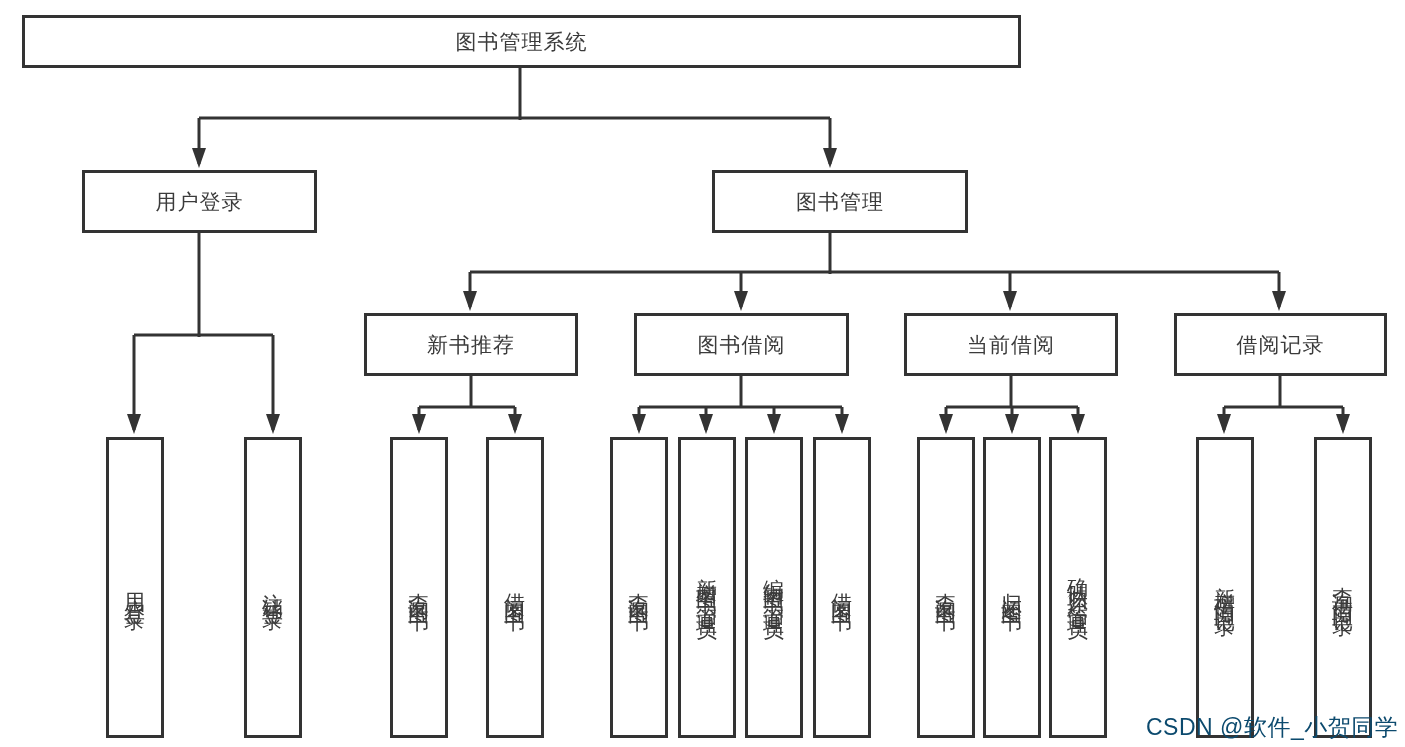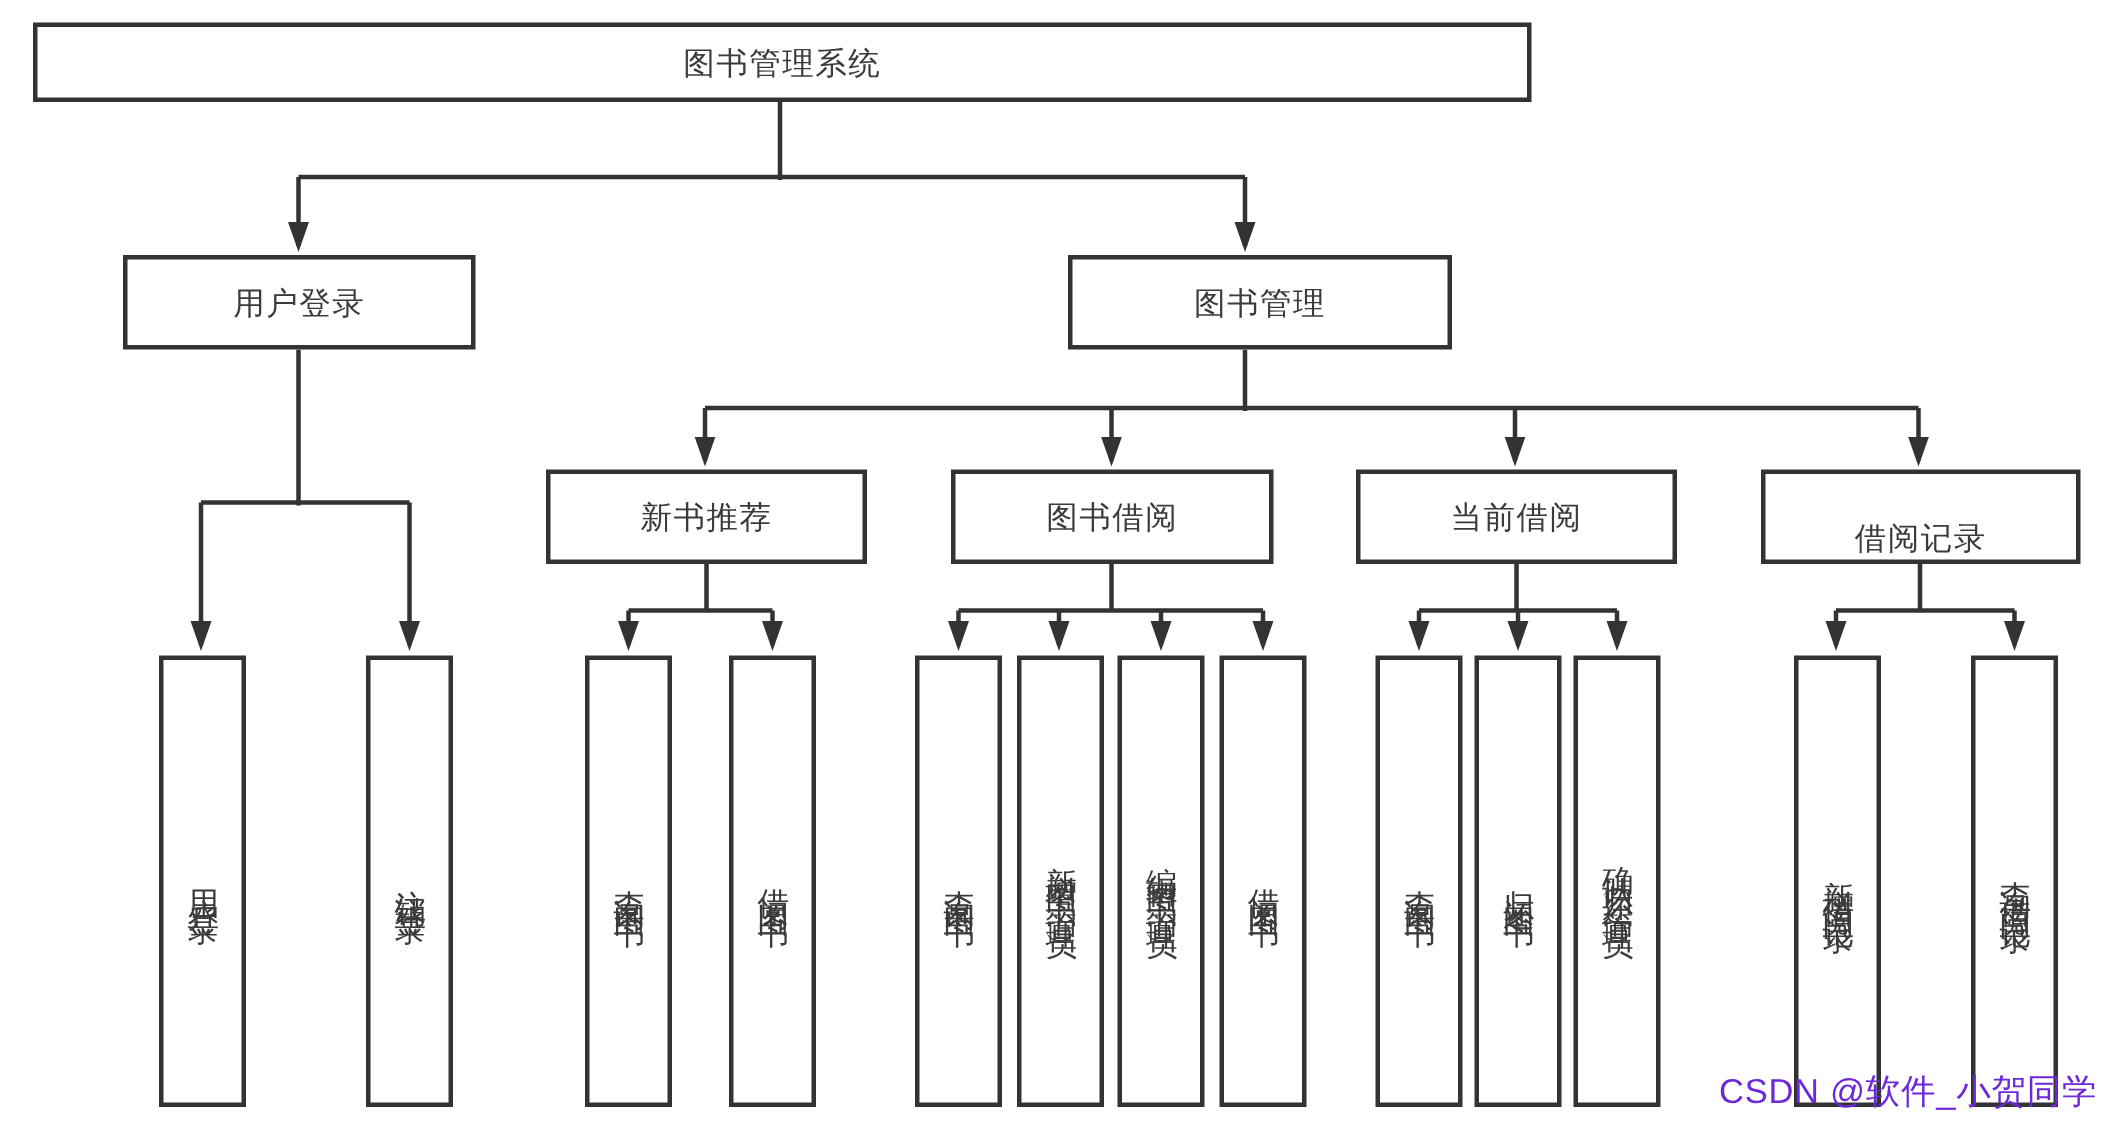--- a/index.html
+++ b/index.html
@@ -29,21 +29,21 @@
   }
   .vbox .vtext {
     writing-mode:vertical-rl;
     font-size:21px; color:#3b3b3b;
     letter-spacing:6px; line-height:1;
     white-space:nowrap;
   }
   .watermark {
     position:absolute; z-index:5;
     left:1146px; top:712px;
-    font-size:23px; color:#6d28d9;
+    font-size:23px; color:#0c4a6e;
     letter-spacing:0.5px;
     white-space:nowrap;
   }
 </style>
 </head>
 <body>
 
 <div id="chart">
 
   <svg id="wires" width="1405" height="747" viewBox="0 0 1405 747">
@@ -109,21 +109,21 @@
 
   <div class="hbox" style="left:364px; top:313px; width:214px; height:63px;">
     <span>新书推荐</span>
   </div>
   <div class="hbox" style="left:904px; top:313px; width:214px; height:63px;">
     <span>当前借阅</span>
   </div>
   <div class="hbox" style="left:634px; top:313px; width:215px; height:63px;">
     <span>图书借阅</span>
   </div>
-  <div class="hbox" style="left:1174px; top:313px; width:213px; height:63px;align-items:flex-end;">
+  <div class="hbox" style="left:1174px; top:313px; width:213px; height:63px;">
     <span>借阅记录</span>
   </div>
 
   <div class="vbox" style="left:106px; top:437px;">
     <span class="vtext">用户登录</span>
   </div>
   <div class="vbox" style="left:244px; top:437px;">
     <span class="vtext">注销登录</span>
   </div>
 

